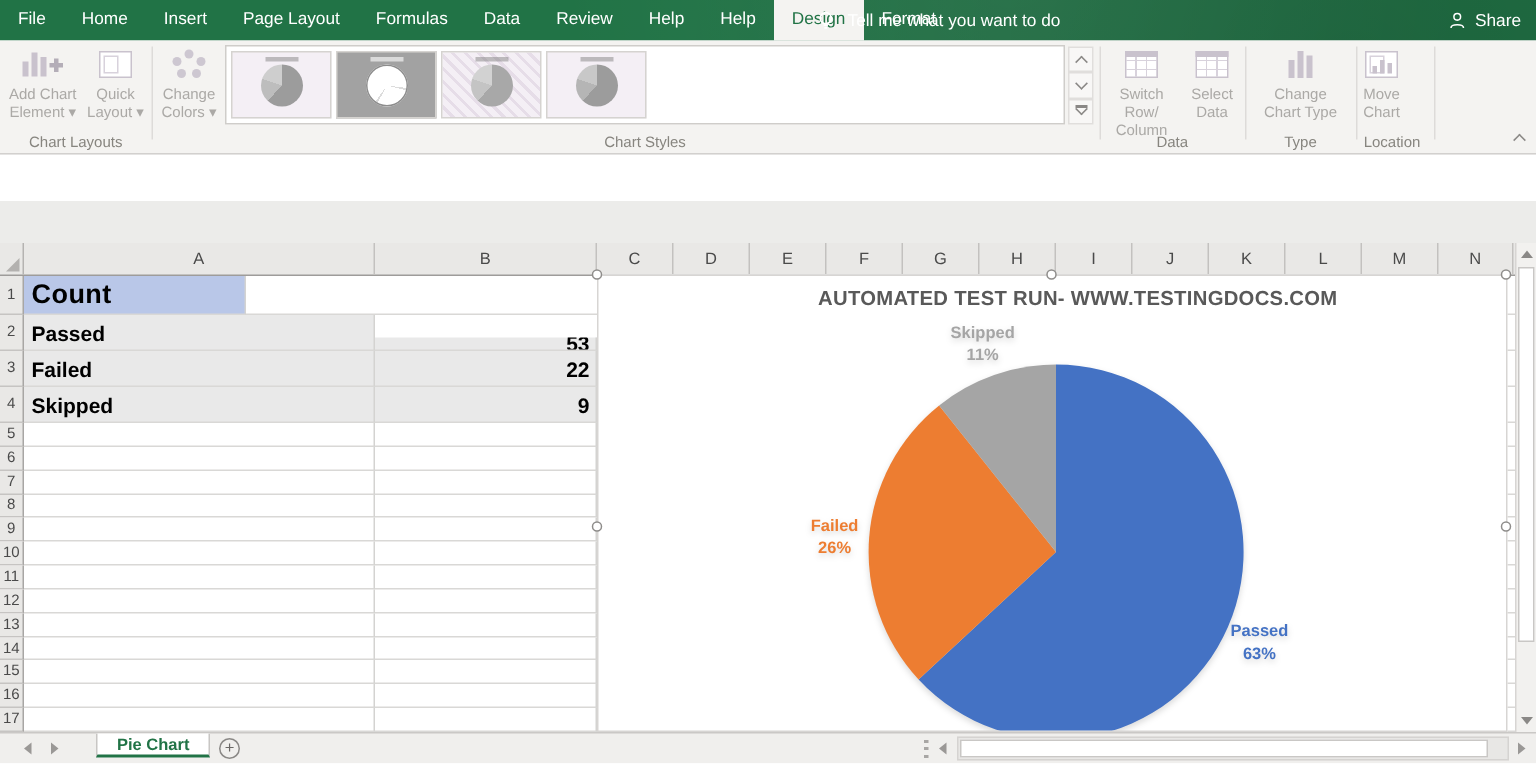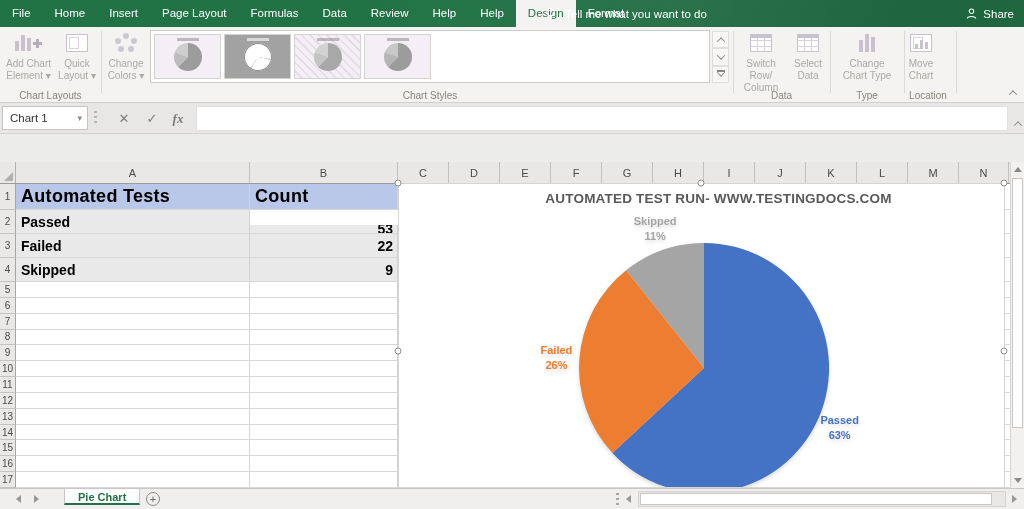--- a/index.html
+++ b/index.html
@@ -246,32 +246,20 @@
       </span>
       <span>Move
 Chart</span>
     </div>
     <div class="rgrouplabel" style="left:904px;width:48px;">Location</div>
     <div class="rsep" style="left:956px;"></div>
 
     <div class="ribcollapse"><span class="chev up" style="display:inline-block"></span></div>
   </div>
 
-  <div class="fbar">
-    <div class="namebox">
-      <span>Chart 1</span>
-      <span class="caret">▾</span>
-    </div>
-    <div class="fdots"></div>
-    <div class="fbtn" style="left:112px;">✕</div>
-    <div class="fbtn" style="left:140px;">✓</div>
-    <div class="fbtn fxi" style="left:166px;">fx</div>
-    <div class="finput"></div>
-    <div class="fexpand"><span class="chev up" style="display:inline-block"></span></div>
-  </div>
   <div class="gapstrip"></div>
 
   <div class="colheads" id="colheads">
     <div class="cornercell">
         <span class="tri"></span>
       </div>
   <div class="colh" style="width: 234px;">A</div>
       <div class="colh" style="width: 148px;">B</div>
       <div class="colh" style="width: 51px;">C</div>
       <div class="colh" style="width: 51px;">D</div>
@@ -283,21 +271,20 @@
       <div class="colh" style="width: 51px;">J</div>
       <div class="colh" style="width: 51px;">K</div>
       <div class="colh" style="width: 51px;">L</div>
       <div class="colh" style="width: 51px;">M</div>
       <div class="colh" style="width: 50px;">N</div>
     </div>
 
   <div class="grid" id="gridrows">
       <div class="grow" style="height: 26px;">
         <div class="rowh">1</div>
-        <div class="cell ca hdr" style="background: rgb(185, 199, 232);">Automated Tests</div>
         <div class="cell cb hdr" style="background: rgb(185, 199, 232);">Count</div>
         <div class="cellfill"></div>
       </div>
       <div class="grow" style="height: 24px;">
         <div class="rowh">2</div>
         <div class="cell ca bold" style="background: rgb(233, 233, 233);">Passed</div>
         <div class="cell cb bold num" style="background: rgb(233, 233, 233); margin-top: 15px;">53</div>
         <div class="cellfill"></div>
       </div>
       <div class="grow" style="height: 24px;">

